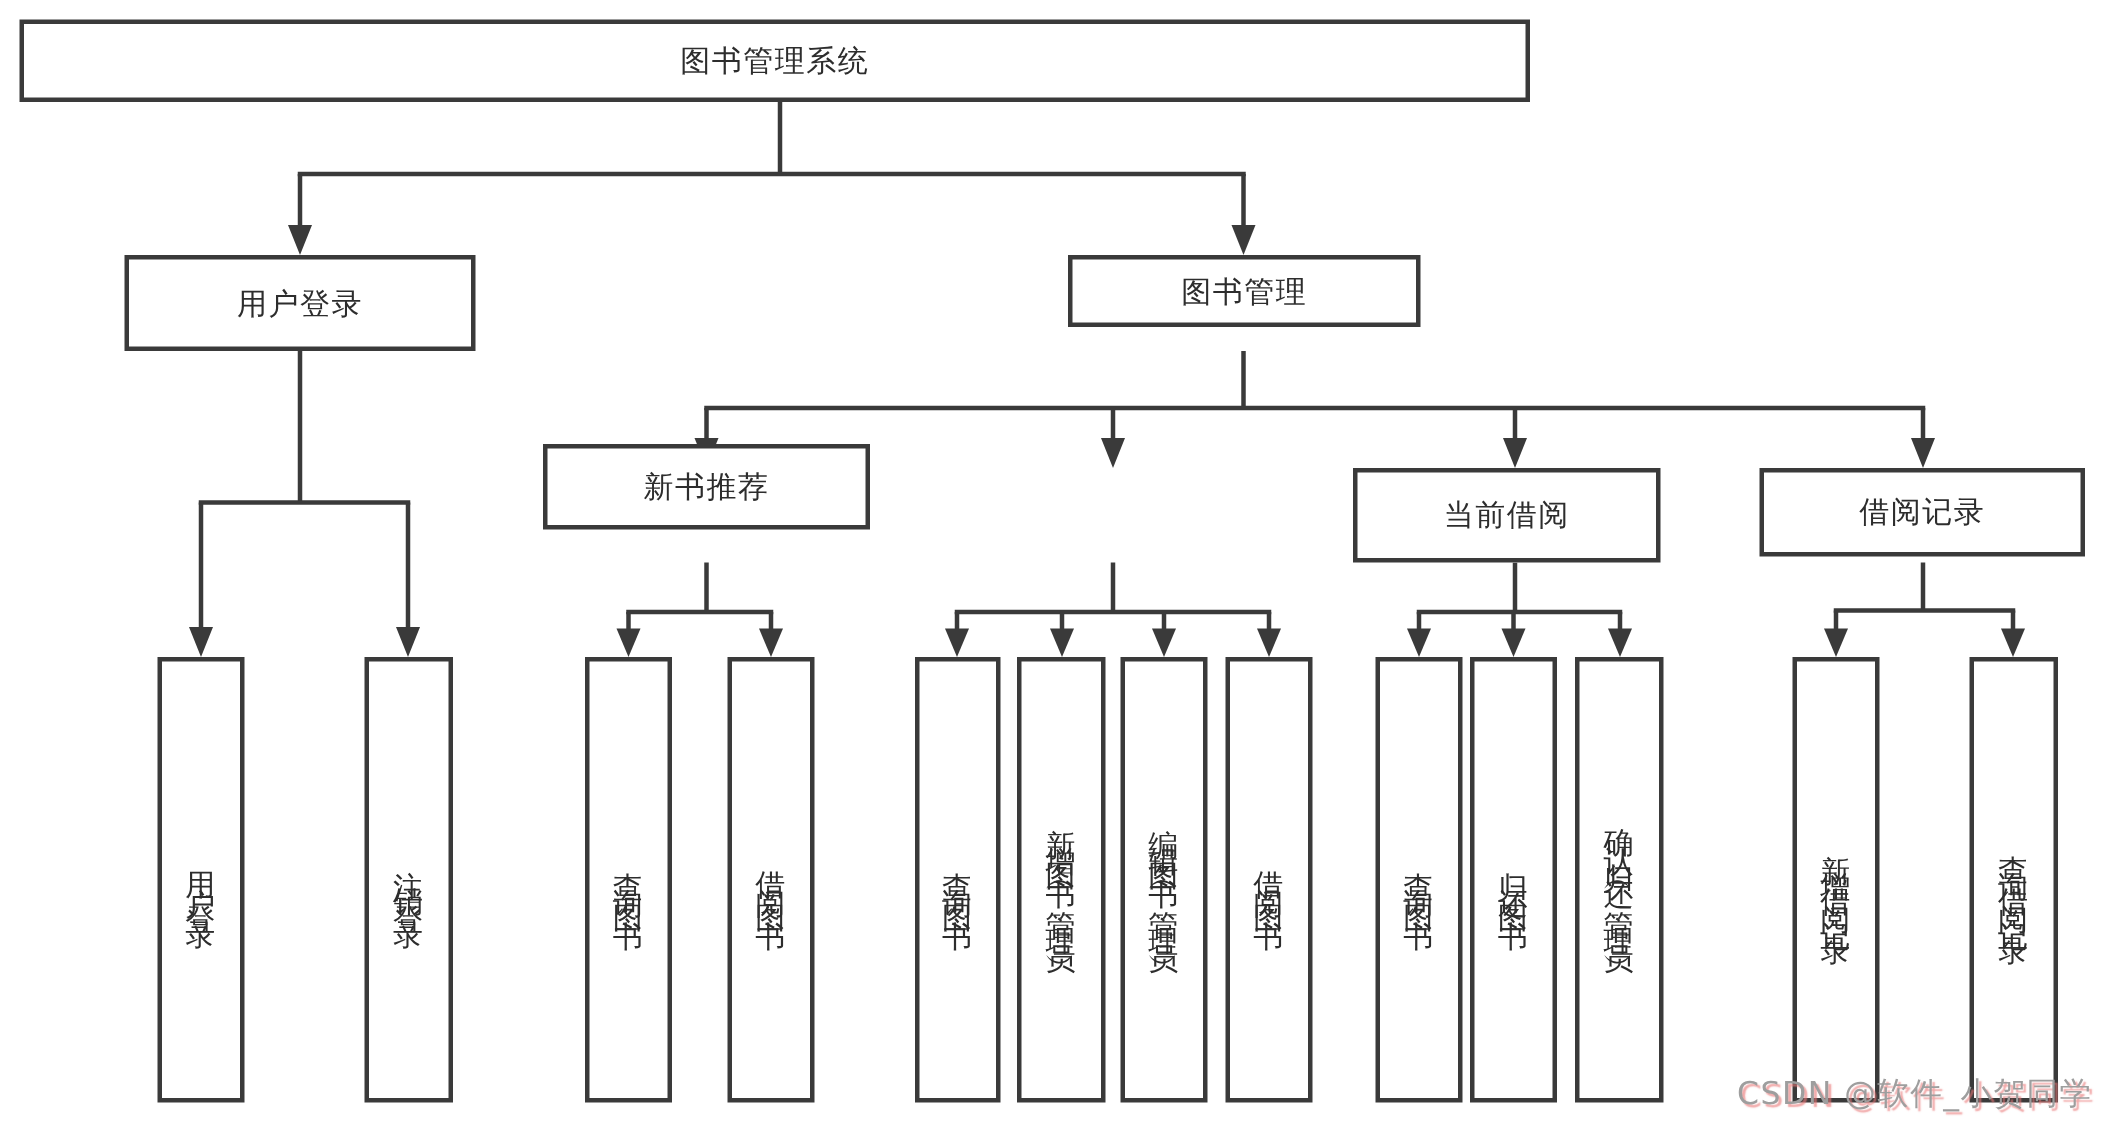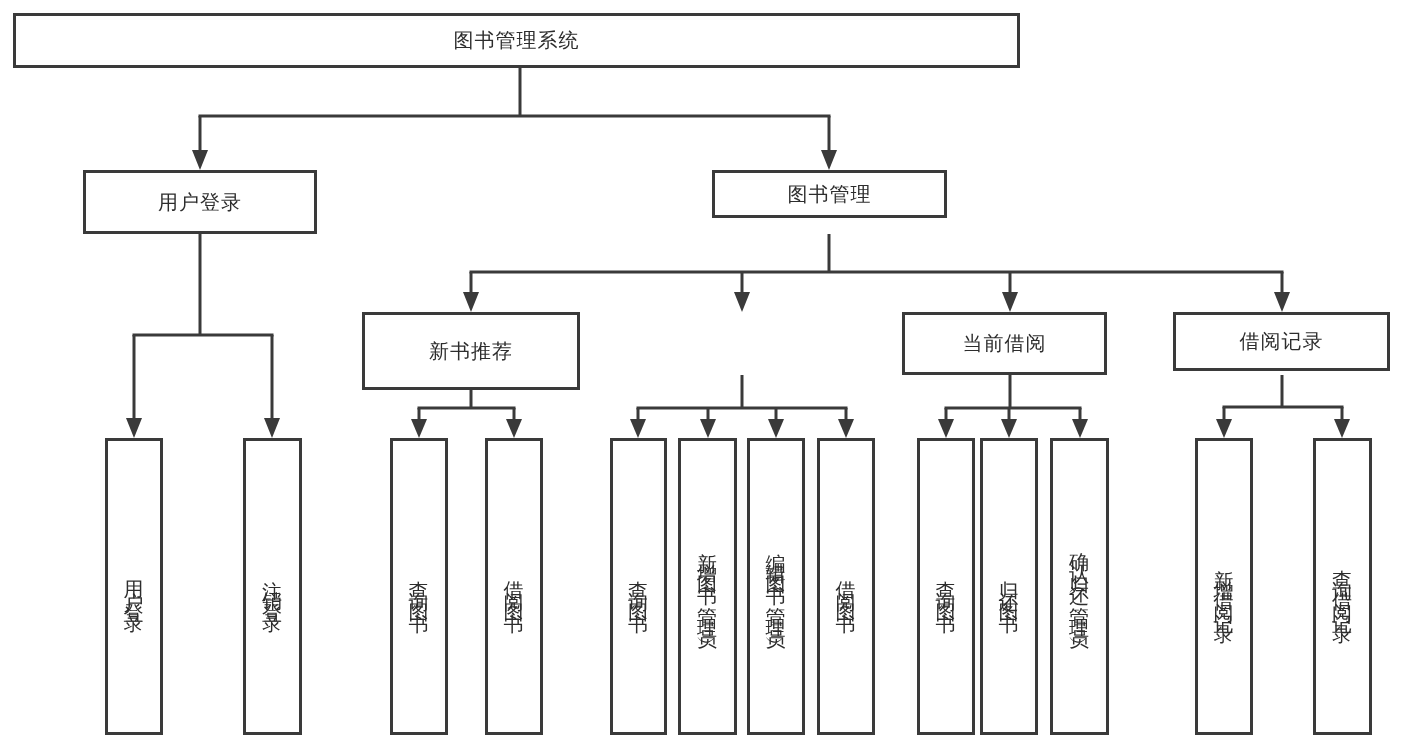--- a/index.html
+++ b/index.html
@@ -103,21 +103,21 @@
       <line x1="1342" y1="407" x2="1342" y2="421"></line>
       <polygon points="1334,419 1350,419 1342,438" stroke="none"></polygon>
     </g>
   </svg>
 
   <div class="node h-node" style="left:13px;top:13px;width:1007px;height:55px">图书管理系统</div>
 
   <div class="node h-node" style="left:83px;top:170px;width:234px;height:64px">用户登录</div>
   <div class="node h-node" style="left:712px;top:170px;width:235px;height:48px">图书管理</div>
 
-  <div class="node h-node" style="left:362px;top:312px;width:218px;height:78px">新书推荐</div>
+  <div class="node h-node" style="left:362px;top:296px;width:218px;height:57px">新书推荐</div>
   <div class="node h-node" style="left:902px;top:312px;width:205px;height:63px">当前借阅</div>
   <div class="node h-node" style="left:1173px;top:312px;width:217px;height:59px">借阅记录</div>
 
   <div class="node v-node" style="left:105px;top:438px;width:58px;height:297px">用户登录</div>
   <div class="node v-node" style="left:243px;top:438px;width:59px;height:297px">注销登录</div>
 
   <div class="node v-node" style="left:390px;top:438px;width:58px;height:297px">查询图书</div>
   <div class="node v-node" style="left:485px;top:438px;width:58px;height:297px">借阅图书</div>
 
   <div class="node v-node" style="left:610px;top:438px;width:57px;height:297px">查询图书</div>
@@ -125,14 +125,15 @@
   <div class="node v-node" style="left:747px;top:438px;width:58px;height:297px">编辑图书（管理员）</div>
   <div class="node v-node" style="left:817px;top:438px;width:58px;height:297px">借阅图书</div>
 
   <div class="node v-node" style="left:917px;top:438px;width:58px;height:297px">查询图书</div>
   <div class="node v-node" style="left:980px;top:438px;width:58px;height:297px">归还图书</div>
   <div class="node v-node" style="left:1050px;top:438px;width:59px;height:297px">确认归还（管理员）</div>
 
   <div class="node v-node" style="left:1195px;top:438px;width:58px;height:297px">新增借阅记录</div>
   <div class="node v-node" style="left:1313px;top:438px;width:59px;height:297px">查询借阅记录</div>
 
+  <div class="watermark">CSDN @软件_小贺同学</div>
 
 </div>
 
 </body></html>

